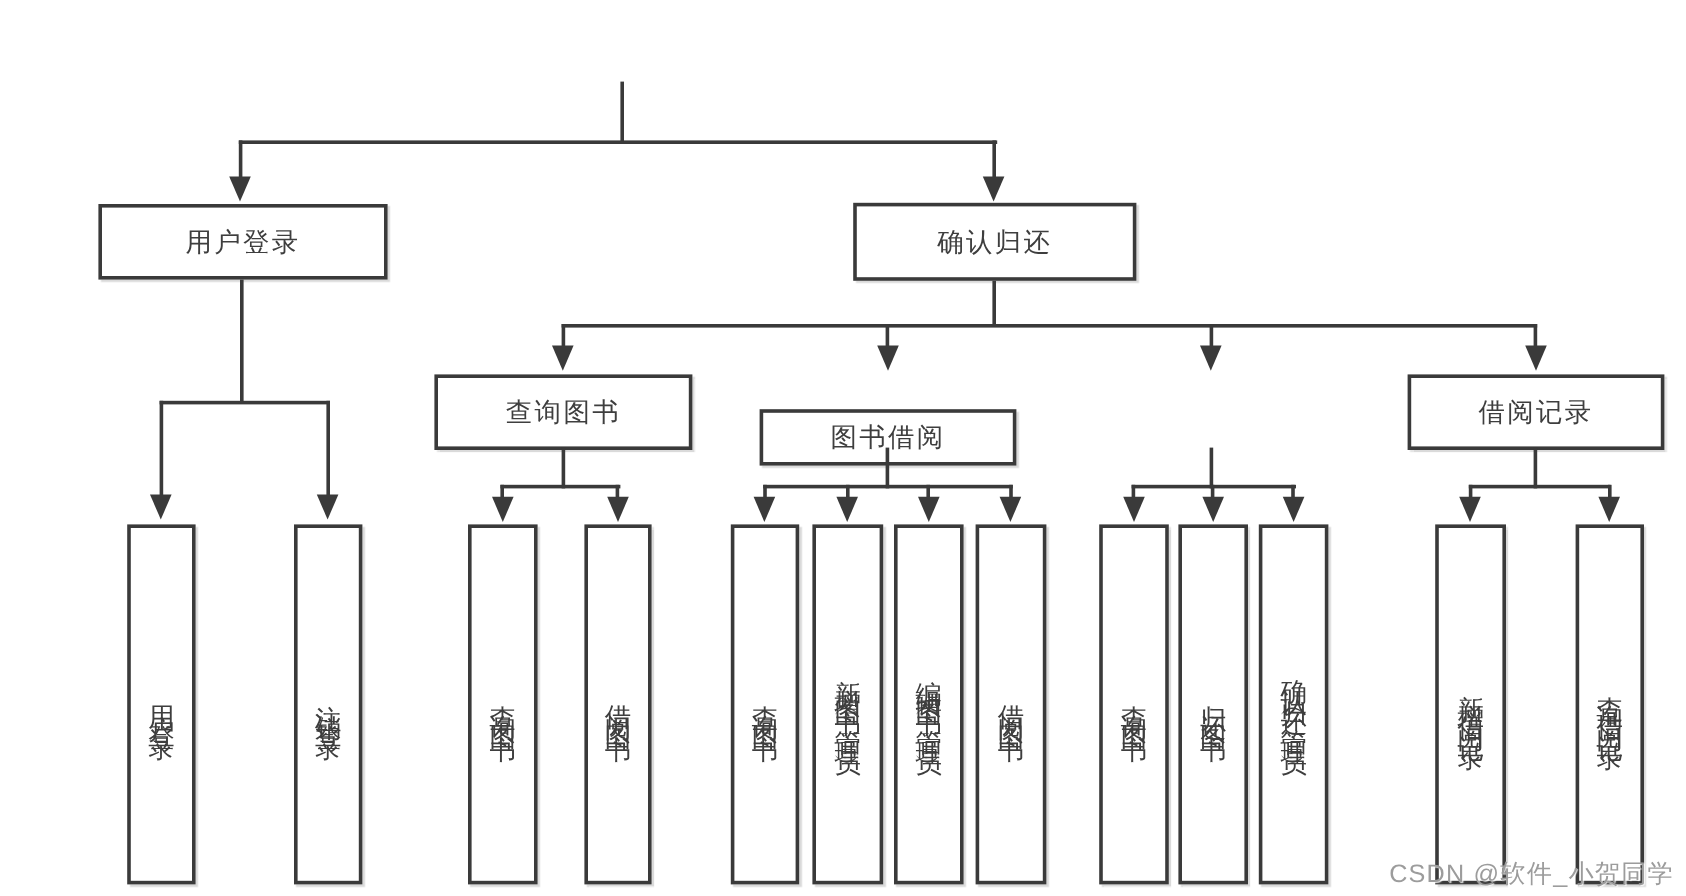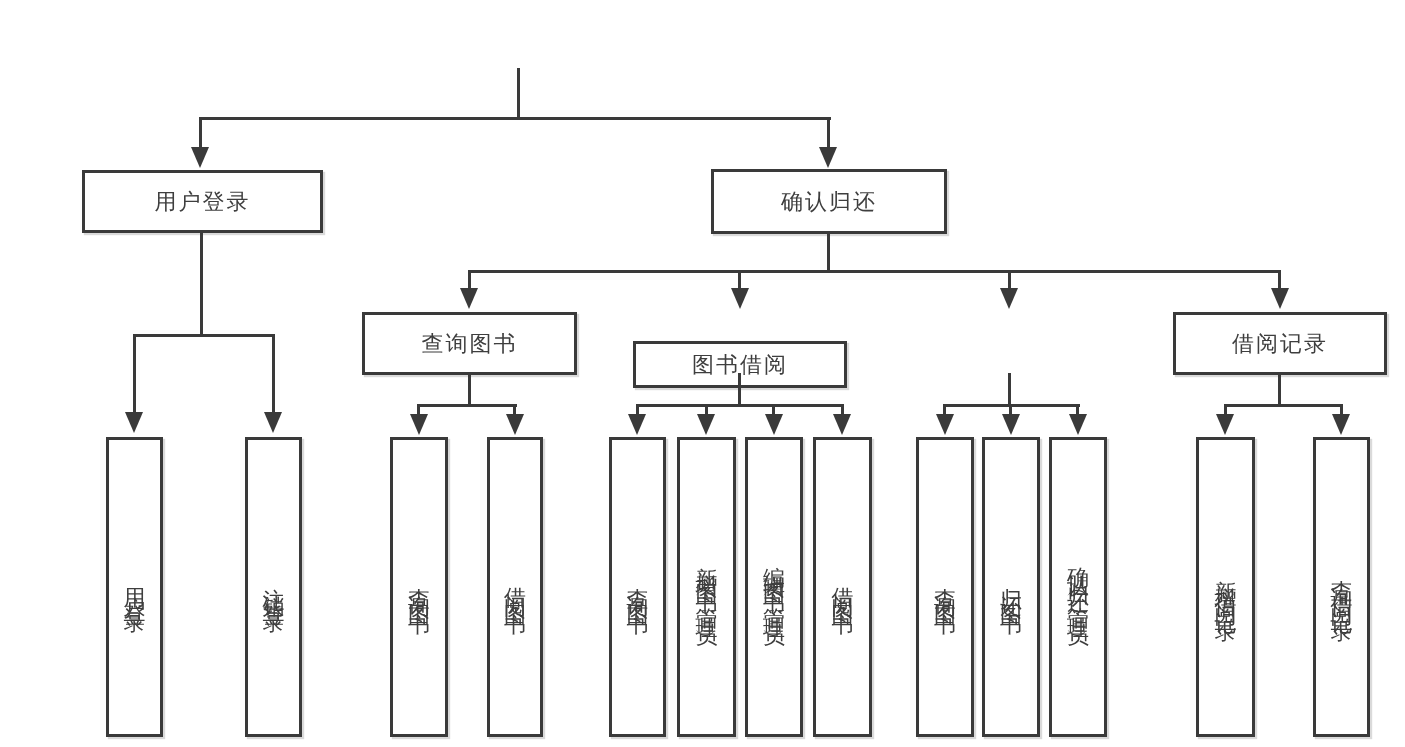--- a/index.html
+++ b/index.html
@@ -150,14 +150,15 @@
   <div class="vline" style="left:1076px;top:404px;height:12px;"></div>
   <div class="arrowhead" style="left:1069px;top:414px;"></div>
 
   <div class="vline" style="left:1278px;top:373px;height:34px;"></div>
   <div class="hline" style="left:1224px;top:404px;width:118px;"></div>
   <div class="vline" style="left:1224px;top:404px;height:12px;"></div>
   <div class="arrowhead" style="left:1216px;top:414px;"></div>
   <div class="vline" style="left:1340px;top:404px;height:12px;"></div>
   <div class="arrowhead" style="left:1332px;top:414px;"></div>
 
+  <div class="watermark">CSDN @软件_小贺同学</div>
 
 </div>
 
 </body></html>

